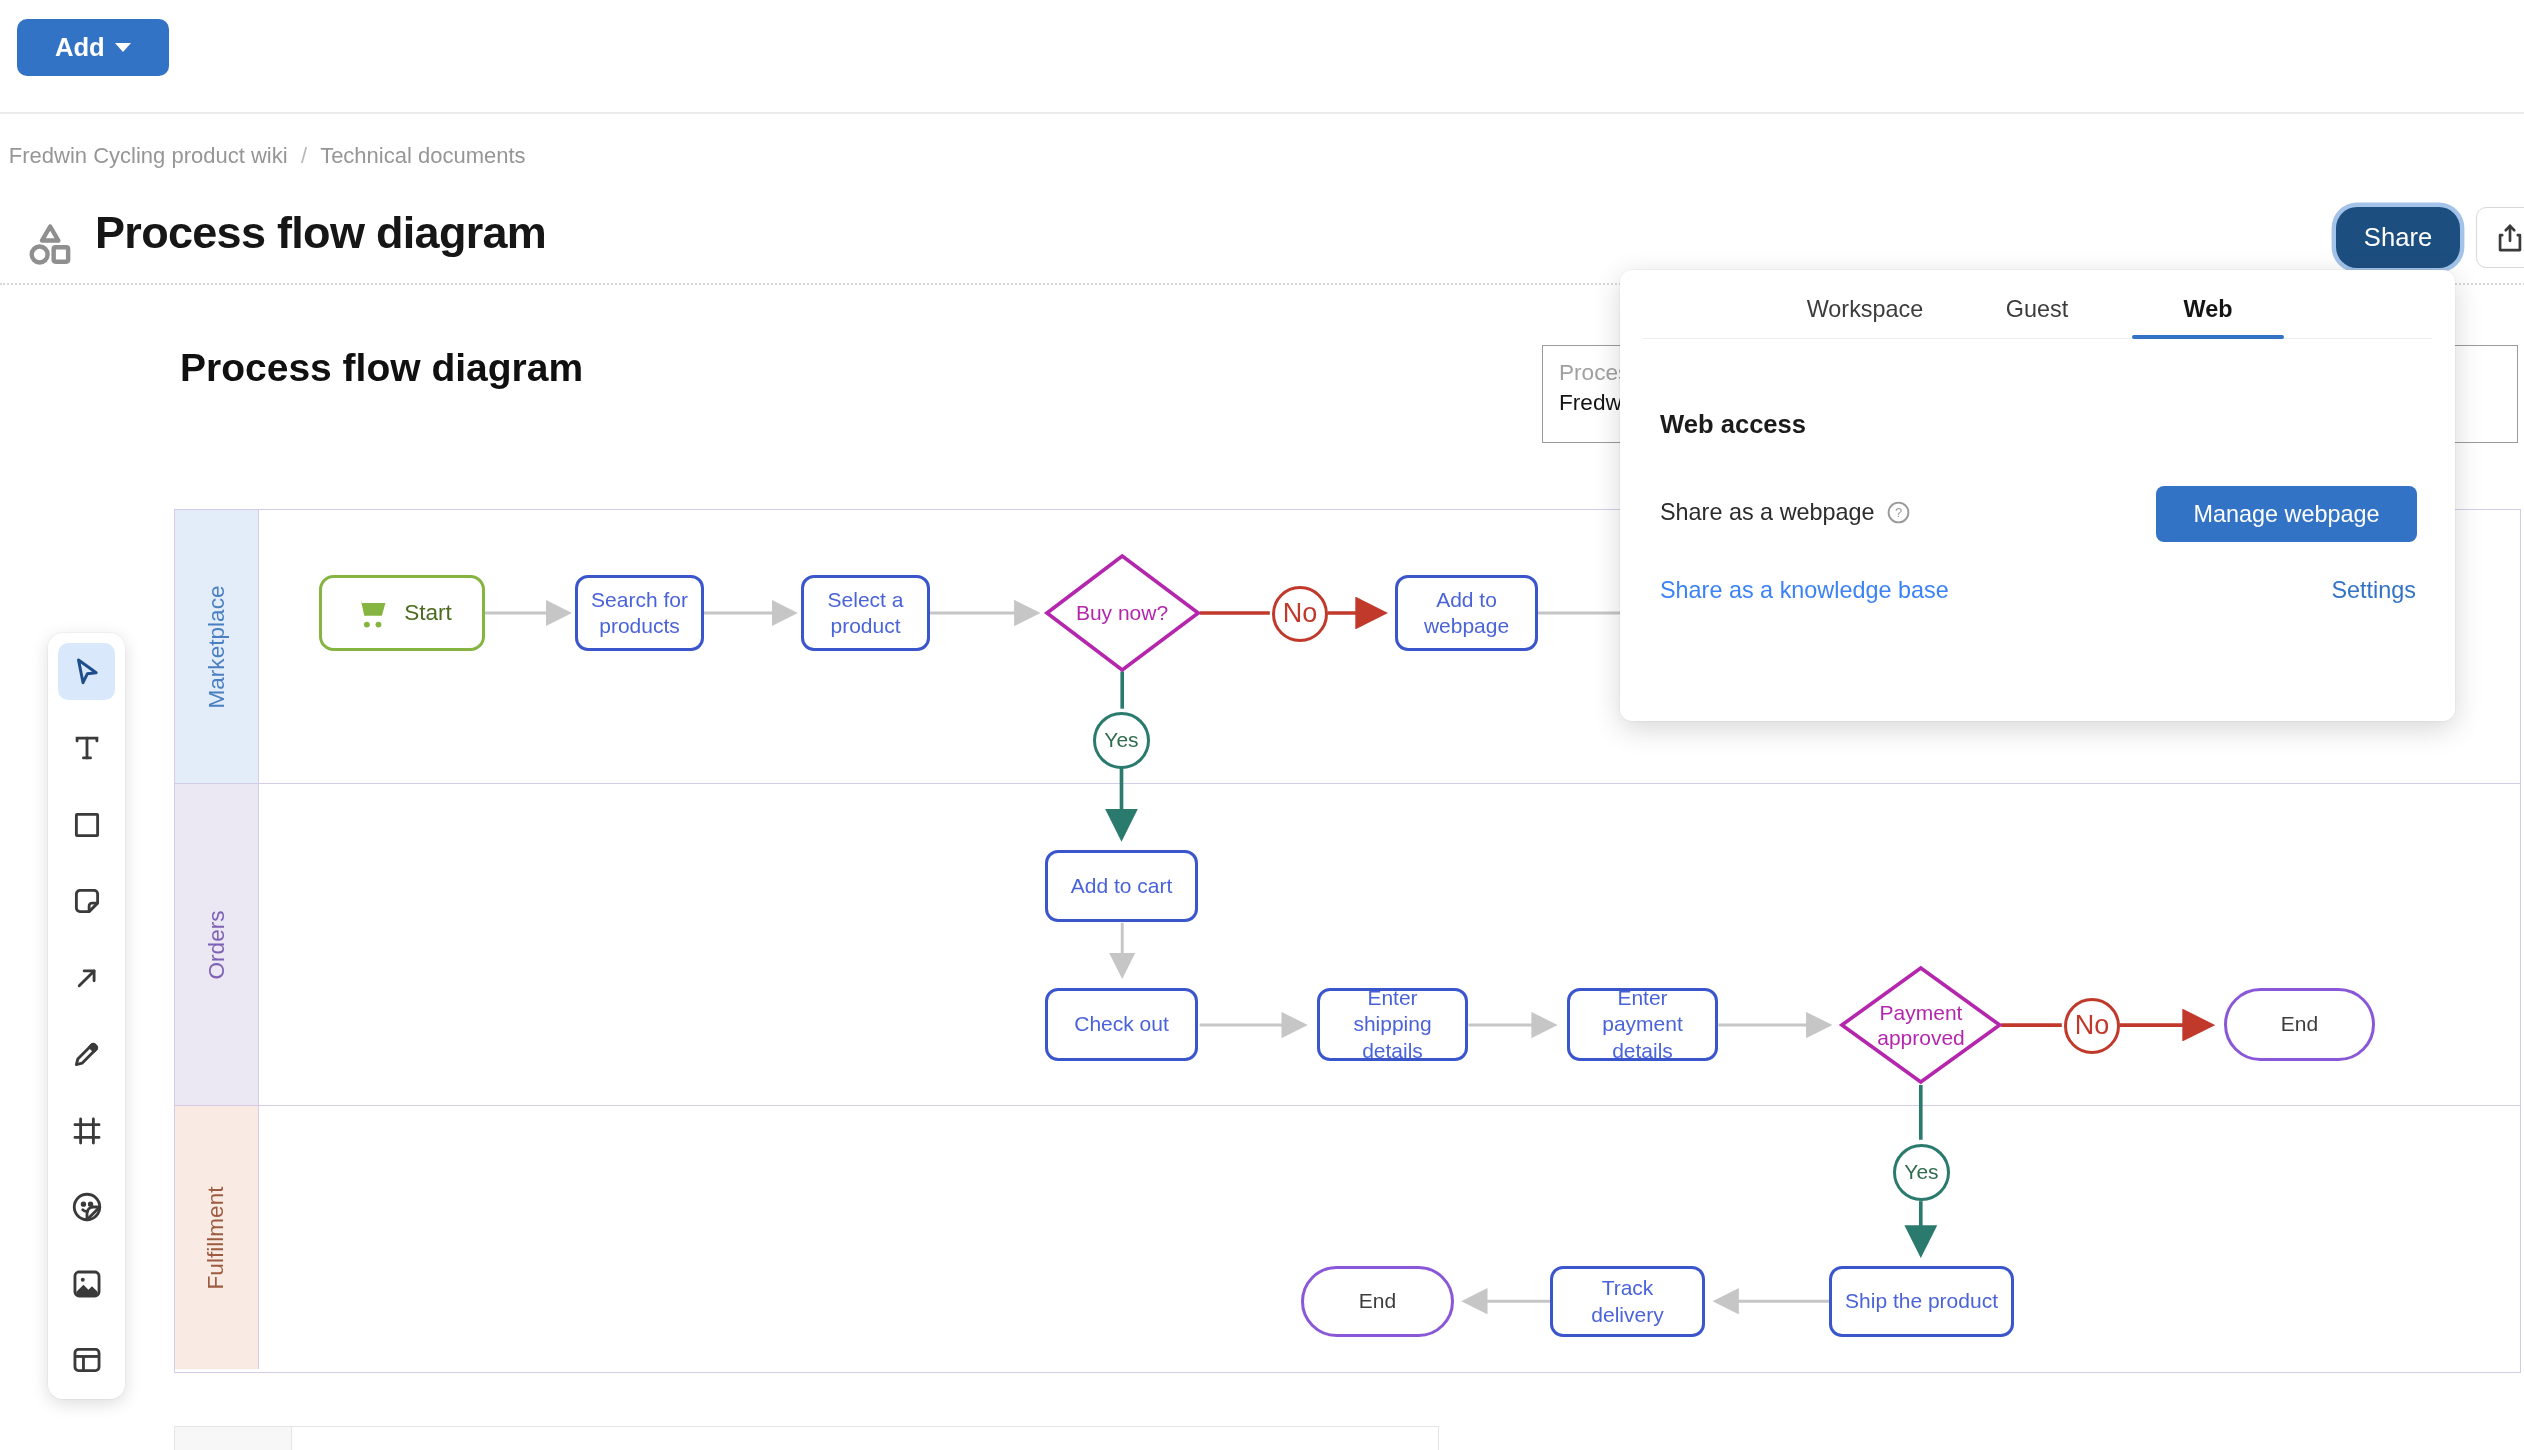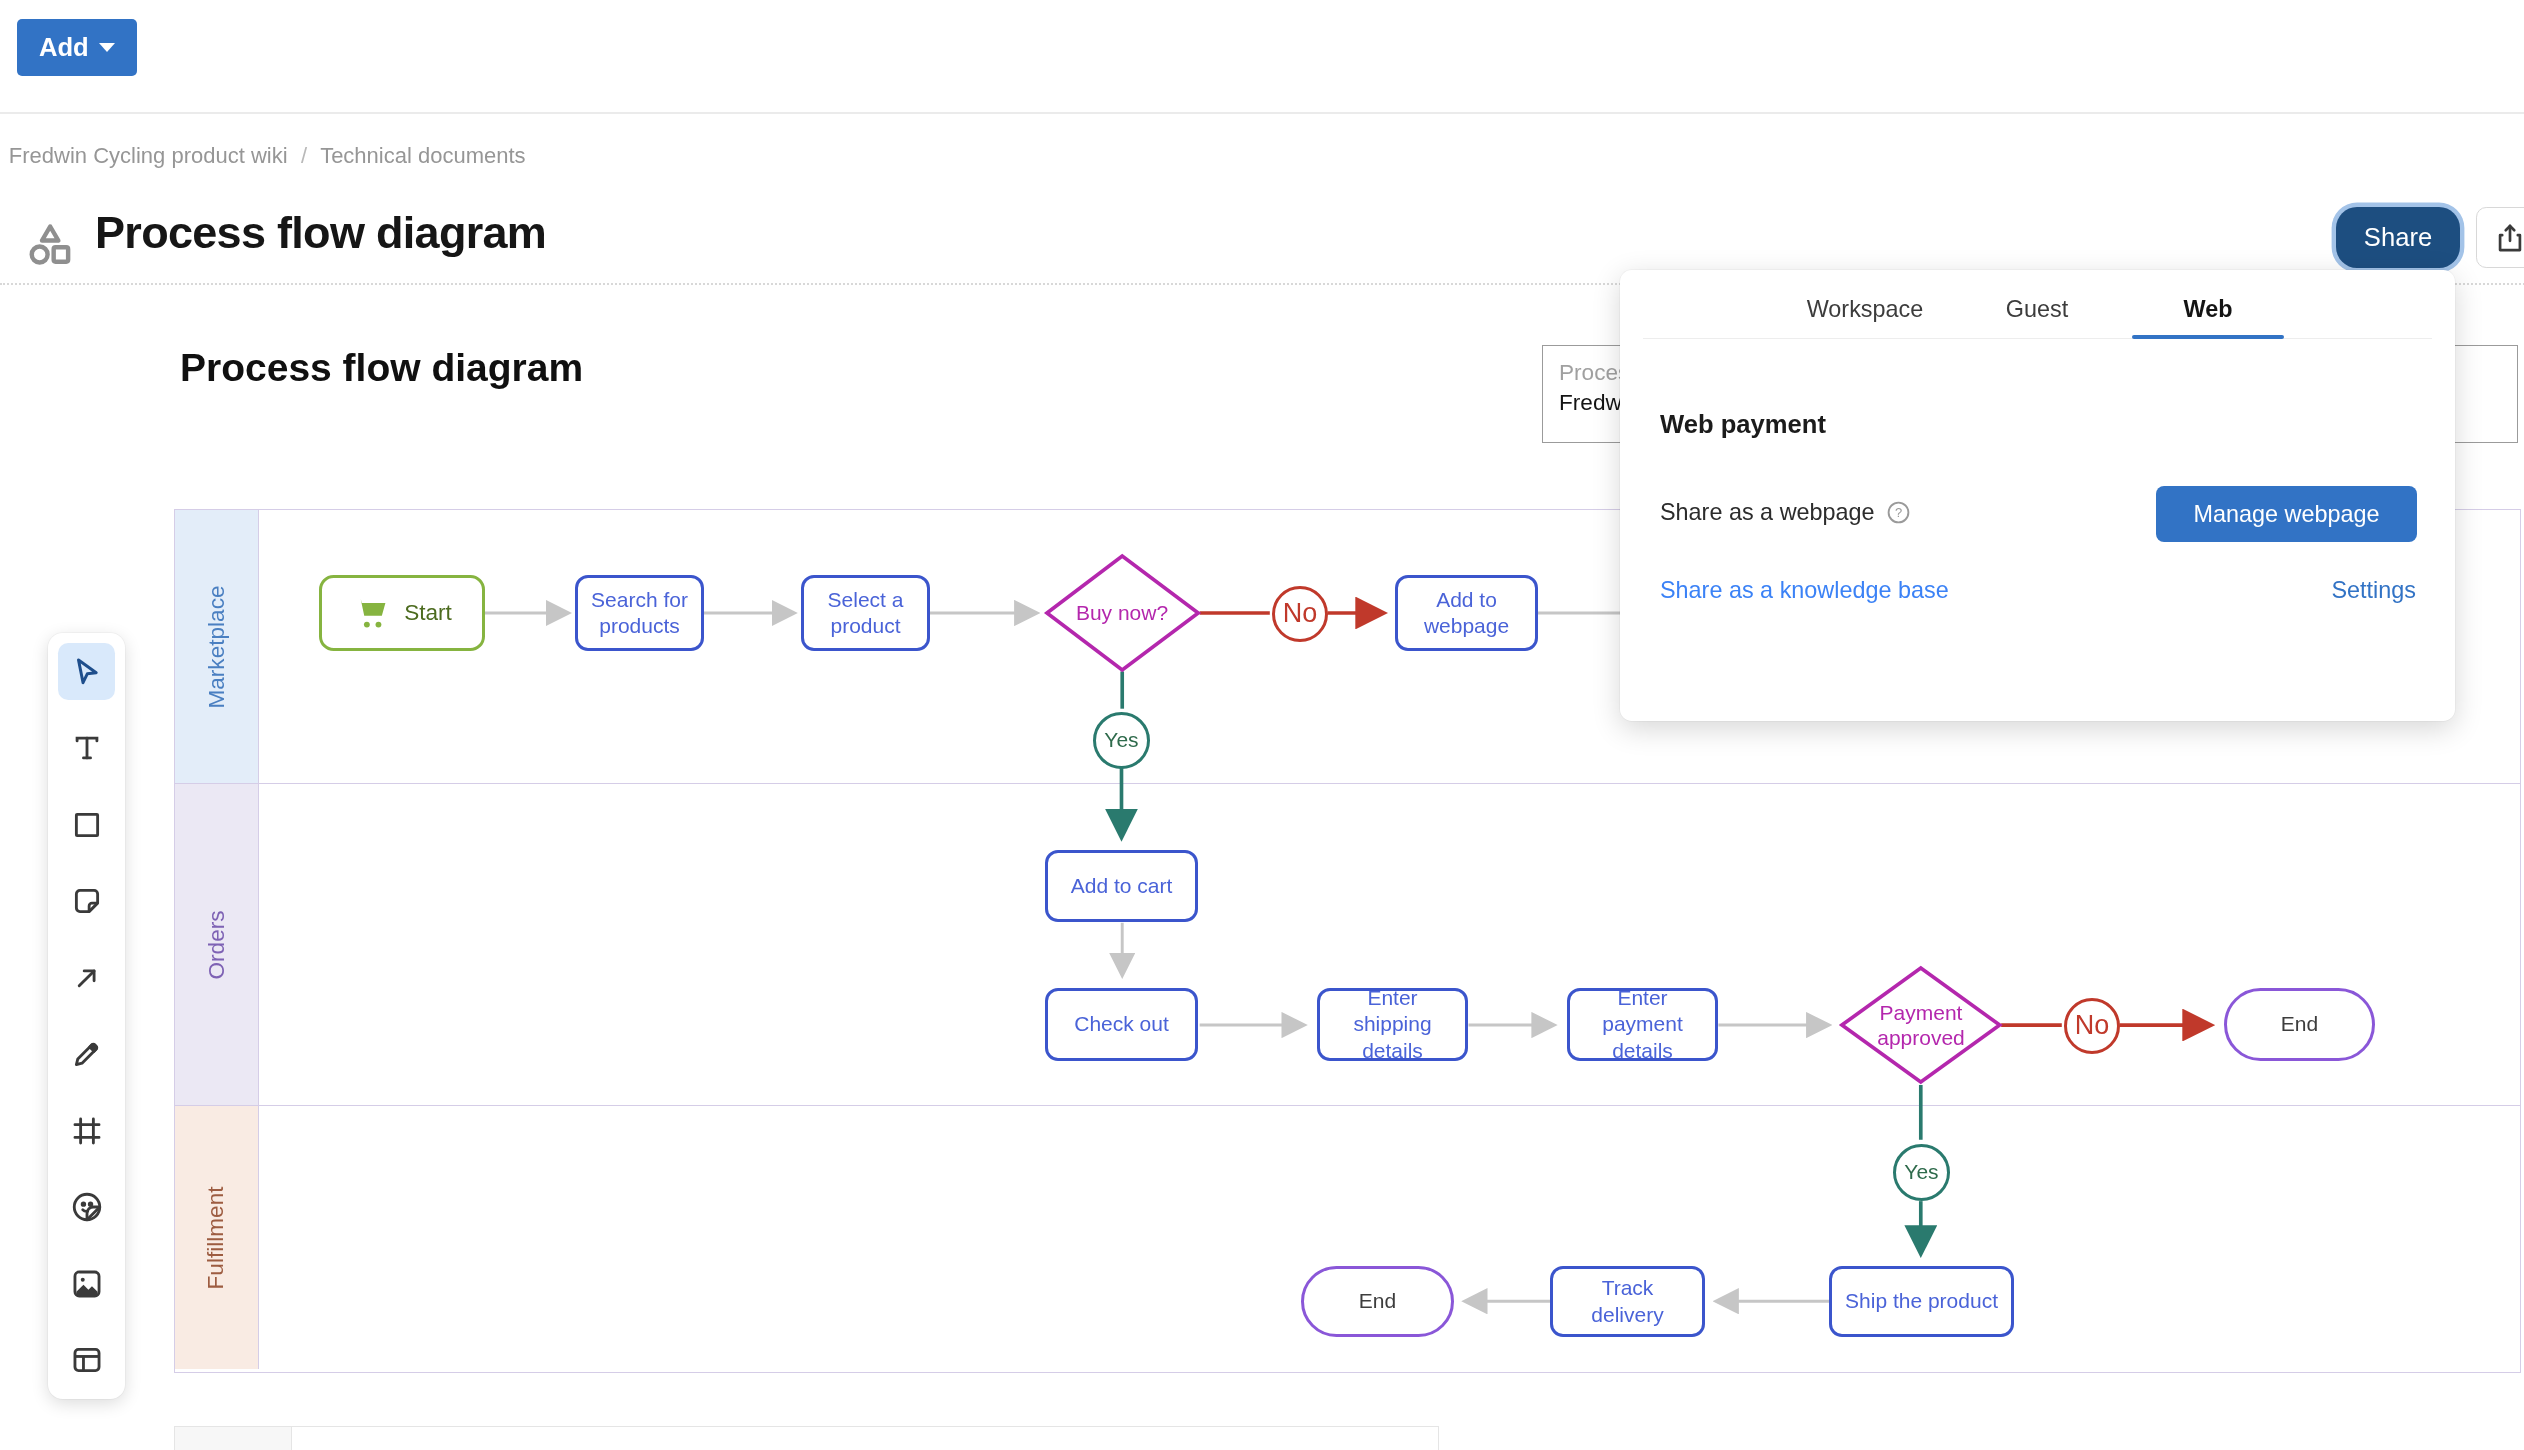--- a/index.html
+++ b/index.html
@@ -1,22 +1,22 @@
 <!DOCTYPE html>
 <html style="font-size:11.7px"><head>
 <meta charset="utf-8">
 <style>
   * { margin:0; padding:0; box-sizing:border-box; }
   html,body { width:2525px; height:1451px; background:#ffffff; overflow:hidden;
     font-family:"Liberation Sans","DejaVu Sans",sans-serif; }
 
   
   #topbar { position:absolute; left:0; top:0; width:2525px; height:114px; background:#fff; border-bottom:2.2px solid #ebebeb; }
-  #add-btn { position:absolute; left:17px; top:19px; height:57px; padding:0 22px; background:#3273c5; color:#fff;
-    border:none; border-radius:5px; font-size:25.6px; font-weight:700; display:flex; align-items:center; gap:10.2px; cursor:pointer;
+  #add-btn { position:absolute; left:17px; top:19px; height:57px; padding:0 38px; background:#3273c5; color:#fff;
+    border:none; border-radius:10px; font-size:25.6px; font-weight:700; display:flex; align-items:center; gap:10.2px; cursor:pointer;
     font-family:inherit; }
   .caret-down { width:0; height:0; border-left:8px solid transparent; border-right:8px solid transparent; border-top:9.5px solid #fff; }
 
   
   #breadcrumb { position:absolute; left:8.8px; top:143px; font-size:22px; color:#969696; }
   #breadcrumb .sep { color:#b9b9b9; padding:0 7.3px; }
   #shapes-icon { position:absolute; left:20.5px; top:216px; }
   #page-title { position:absolute; left:95px; top:207px; font-size:45px; font-weight:700; color:#161616; letter-spacing:-0.7px; }
   #share-btn { position:absolute; left:2336px; top:207px; width:124px; height:61px; background:#1d4e80; color:#fff;
     border:none; border-radius:21px; font-size:25.6px; font-family:inherit; box-shadow:0 0 0 4.4px #a3c3e8; cursor:pointer; }
@@ -305,21 +305,21 @@
   </div>
 </div>
 
 <div id="popover">
   <div class="tab" style="left:245px;">Workspace</div>
   <div class="tab" style="left:417px;">Guest</div>
   <div class="tab" id="tab-web" style="left:588px;">Web</div>
   <div id="tabs-divider"></div>
   <div id="tab-underline"></div>
 
-  <div id="popover-heading">Web payment</div>
+  <div id="popover-heading">Web access</div>
 
   <div id="row-webpage-label">
     <span>Share as a webpage</span>
     <svg width="25" height="25" viewBox="0 0 24 24" style="font-size:32px">
       <circle cx="12" cy="12" r="9.5" fill="none" stroke="#9a9a9a" stroke-width="1.8"></circle>
       <text x="12" y="16.3" text-anchor="middle" font-size="12.5" fill="#9a9a9a" font-family="Liberation Sans, sans-serif">?</text>
     </svg>
   </div>
   <button id="manage-webpage-btn">Manage webpage</button>
 

